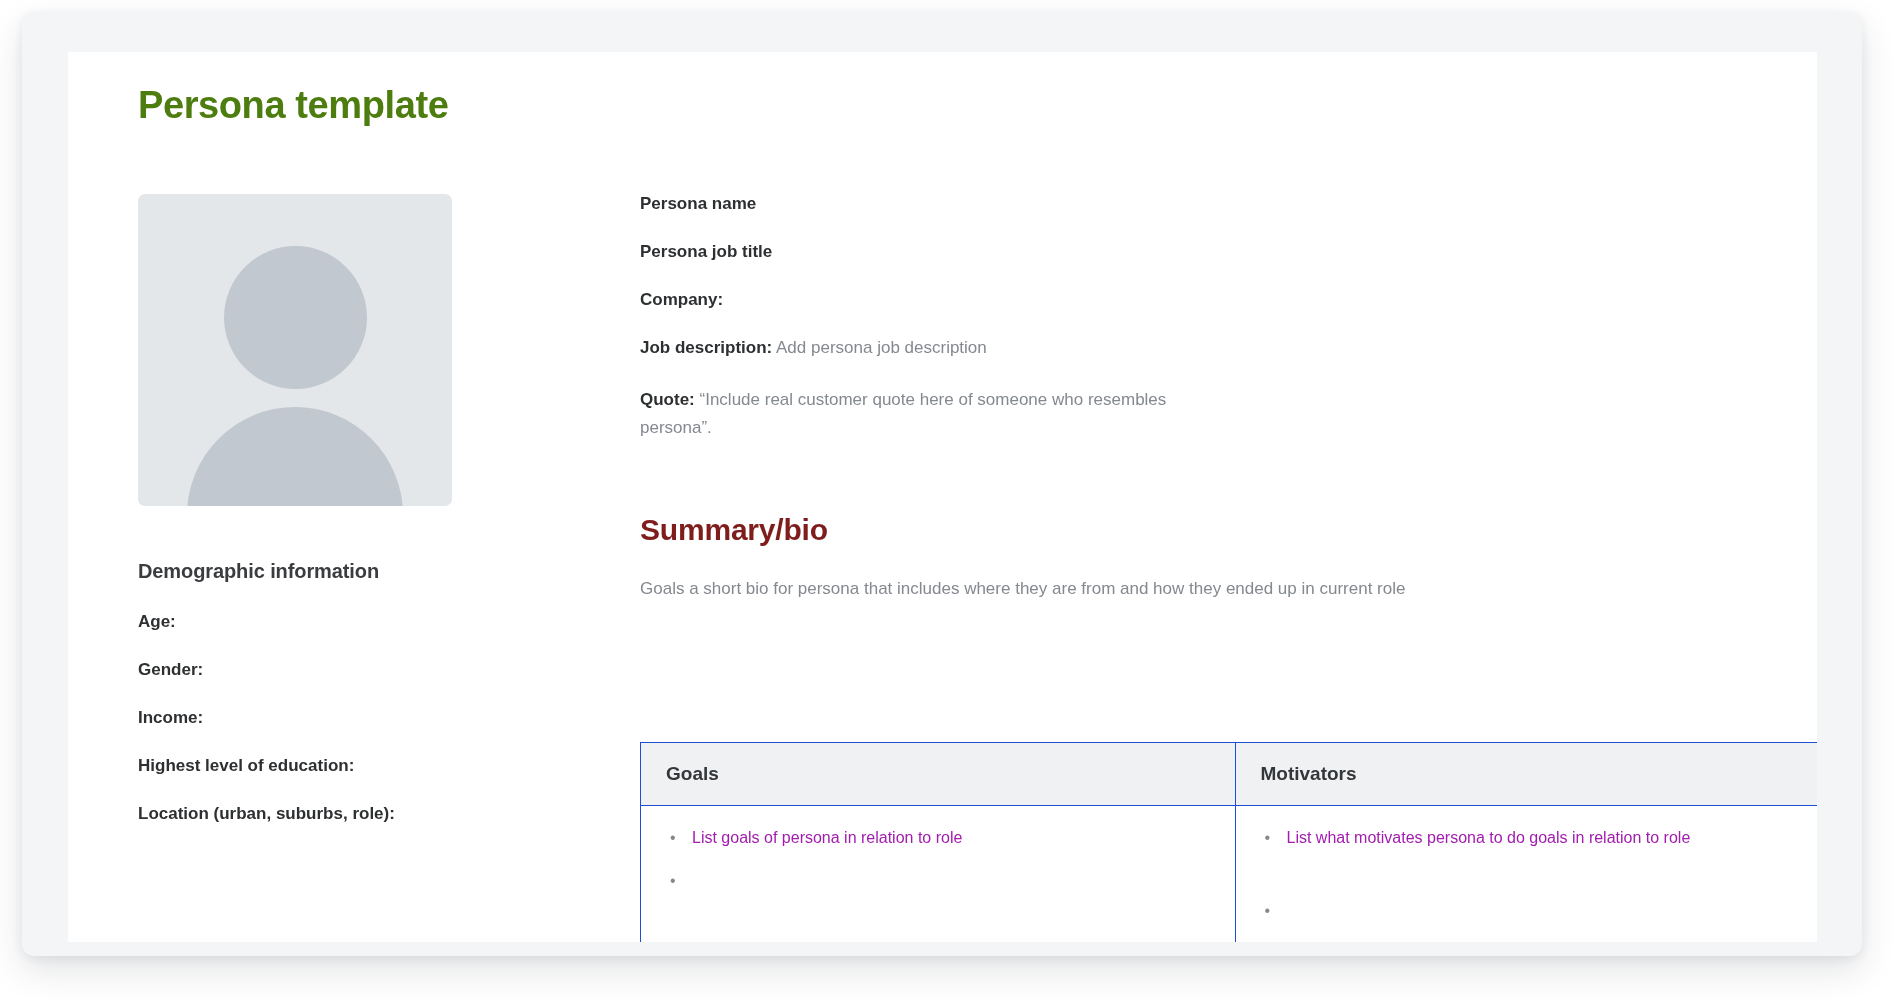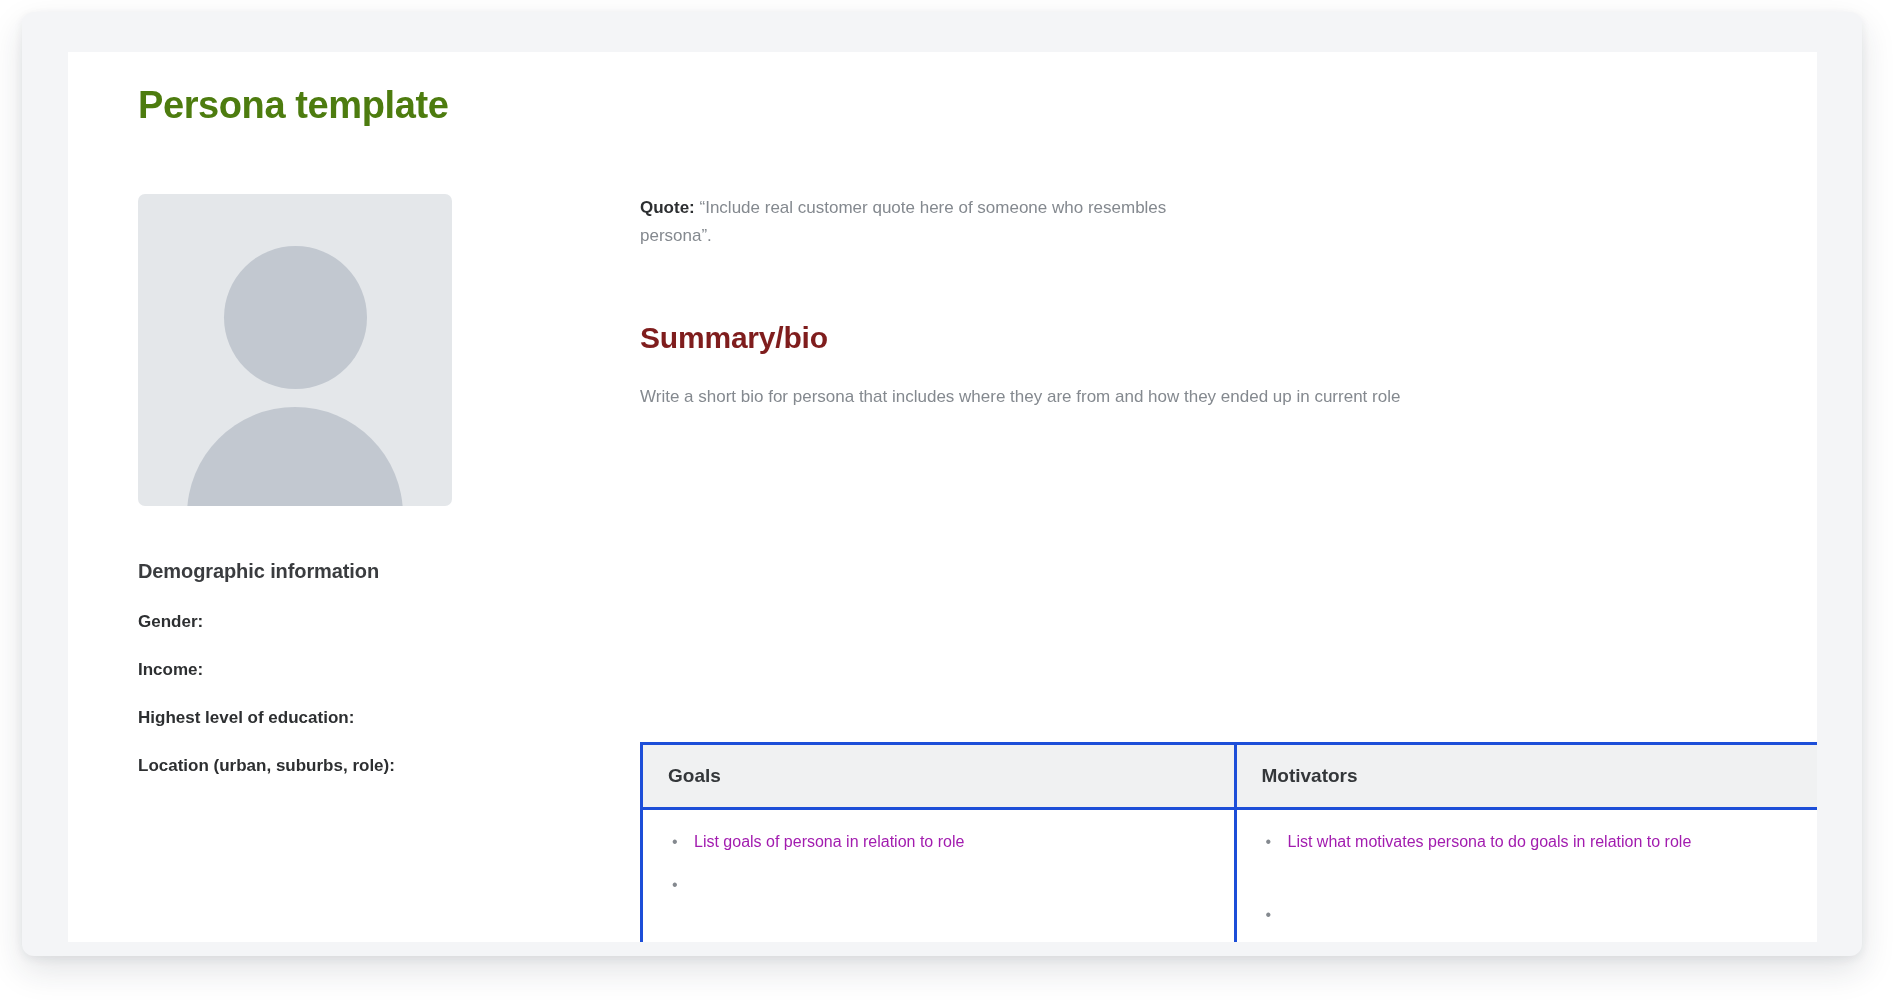--- a/index.html
+++ b/index.html
@@ -180,21 +180,21 @@
     position: absolute;
     left: 572px;
     top: 690px;
     width: 1190px;
     border-collapse: collapse;
     table-layout: fixed;
   }
 
   .persona-table th,
   .persona-table td {
-    border: 3px solid #1d4ed8;
+    border: 1px solid #1d4ed8;
     text-align: left;
     vertical-align: top;
   }
 
   .persona-table th {
     background: #f0f1f2;
     padding: 20px 25px;
     font-size: 19px;
     font-weight: 600;
     color: #34373a;
@@ -242,37 +242,56 @@
       <div class="col-left">
         <div class="avatar-box">
           <div class="avatar-head"></div>
           <div class="avatar-body"></div>
         </div>
       </div>
 
       <div class="demographic">
         <div class="section-sub-heading">Demographic information</div>
 
+        <div class="field-line">Age:</div>
         <div class="field-line">Gender:</div>
         <div class="field-line">Income:</div>
         <div class="field-line">Highest level of education:</div>
         <div class="field-line">Location (urban, suburbs, role):</div>
       </div>
 
       <div class="col-right">
 
+        <div class="persona-fields">
+          <div class="persona-line">
+            <span class="lbl">Persona name</span>
+          </div>
+
+          <div class="persona-line">
+            <span class="lbl">Persona job title</span>
+          </div>
+
+          <div class="persona-line">
+            <span class="lbl">Company:</span>
+          </div>
+
+          <div class="persona-line">
+            <span class="lbl">Job description:</span>
+            <span class="ph">Add persona job description</span>
+          </div>
+        </div>
 
         <div class="quote-block">
           <span class="lbl">Quote:</span>
           <span class="ph">“Include real customer quote here of someone who resembles persona”.</span>
         </div>
 
         <h2 class="summary-heading">Summary/bio</h2>
 
-        <div class="summary-text">Write a short bio for persona that includes where they are from and how they ended up in current role</div>
+        <div class="summary-text">Goals a short bio for persona that includes where they are from and how they ended up in current role</div>
       </div>
 
       <table class="persona-table">
         <thead>
           <tr>
             <th>Goals</th>
             <th>Motivators</th>
           </tr>
         </thead>
         <tbody>

